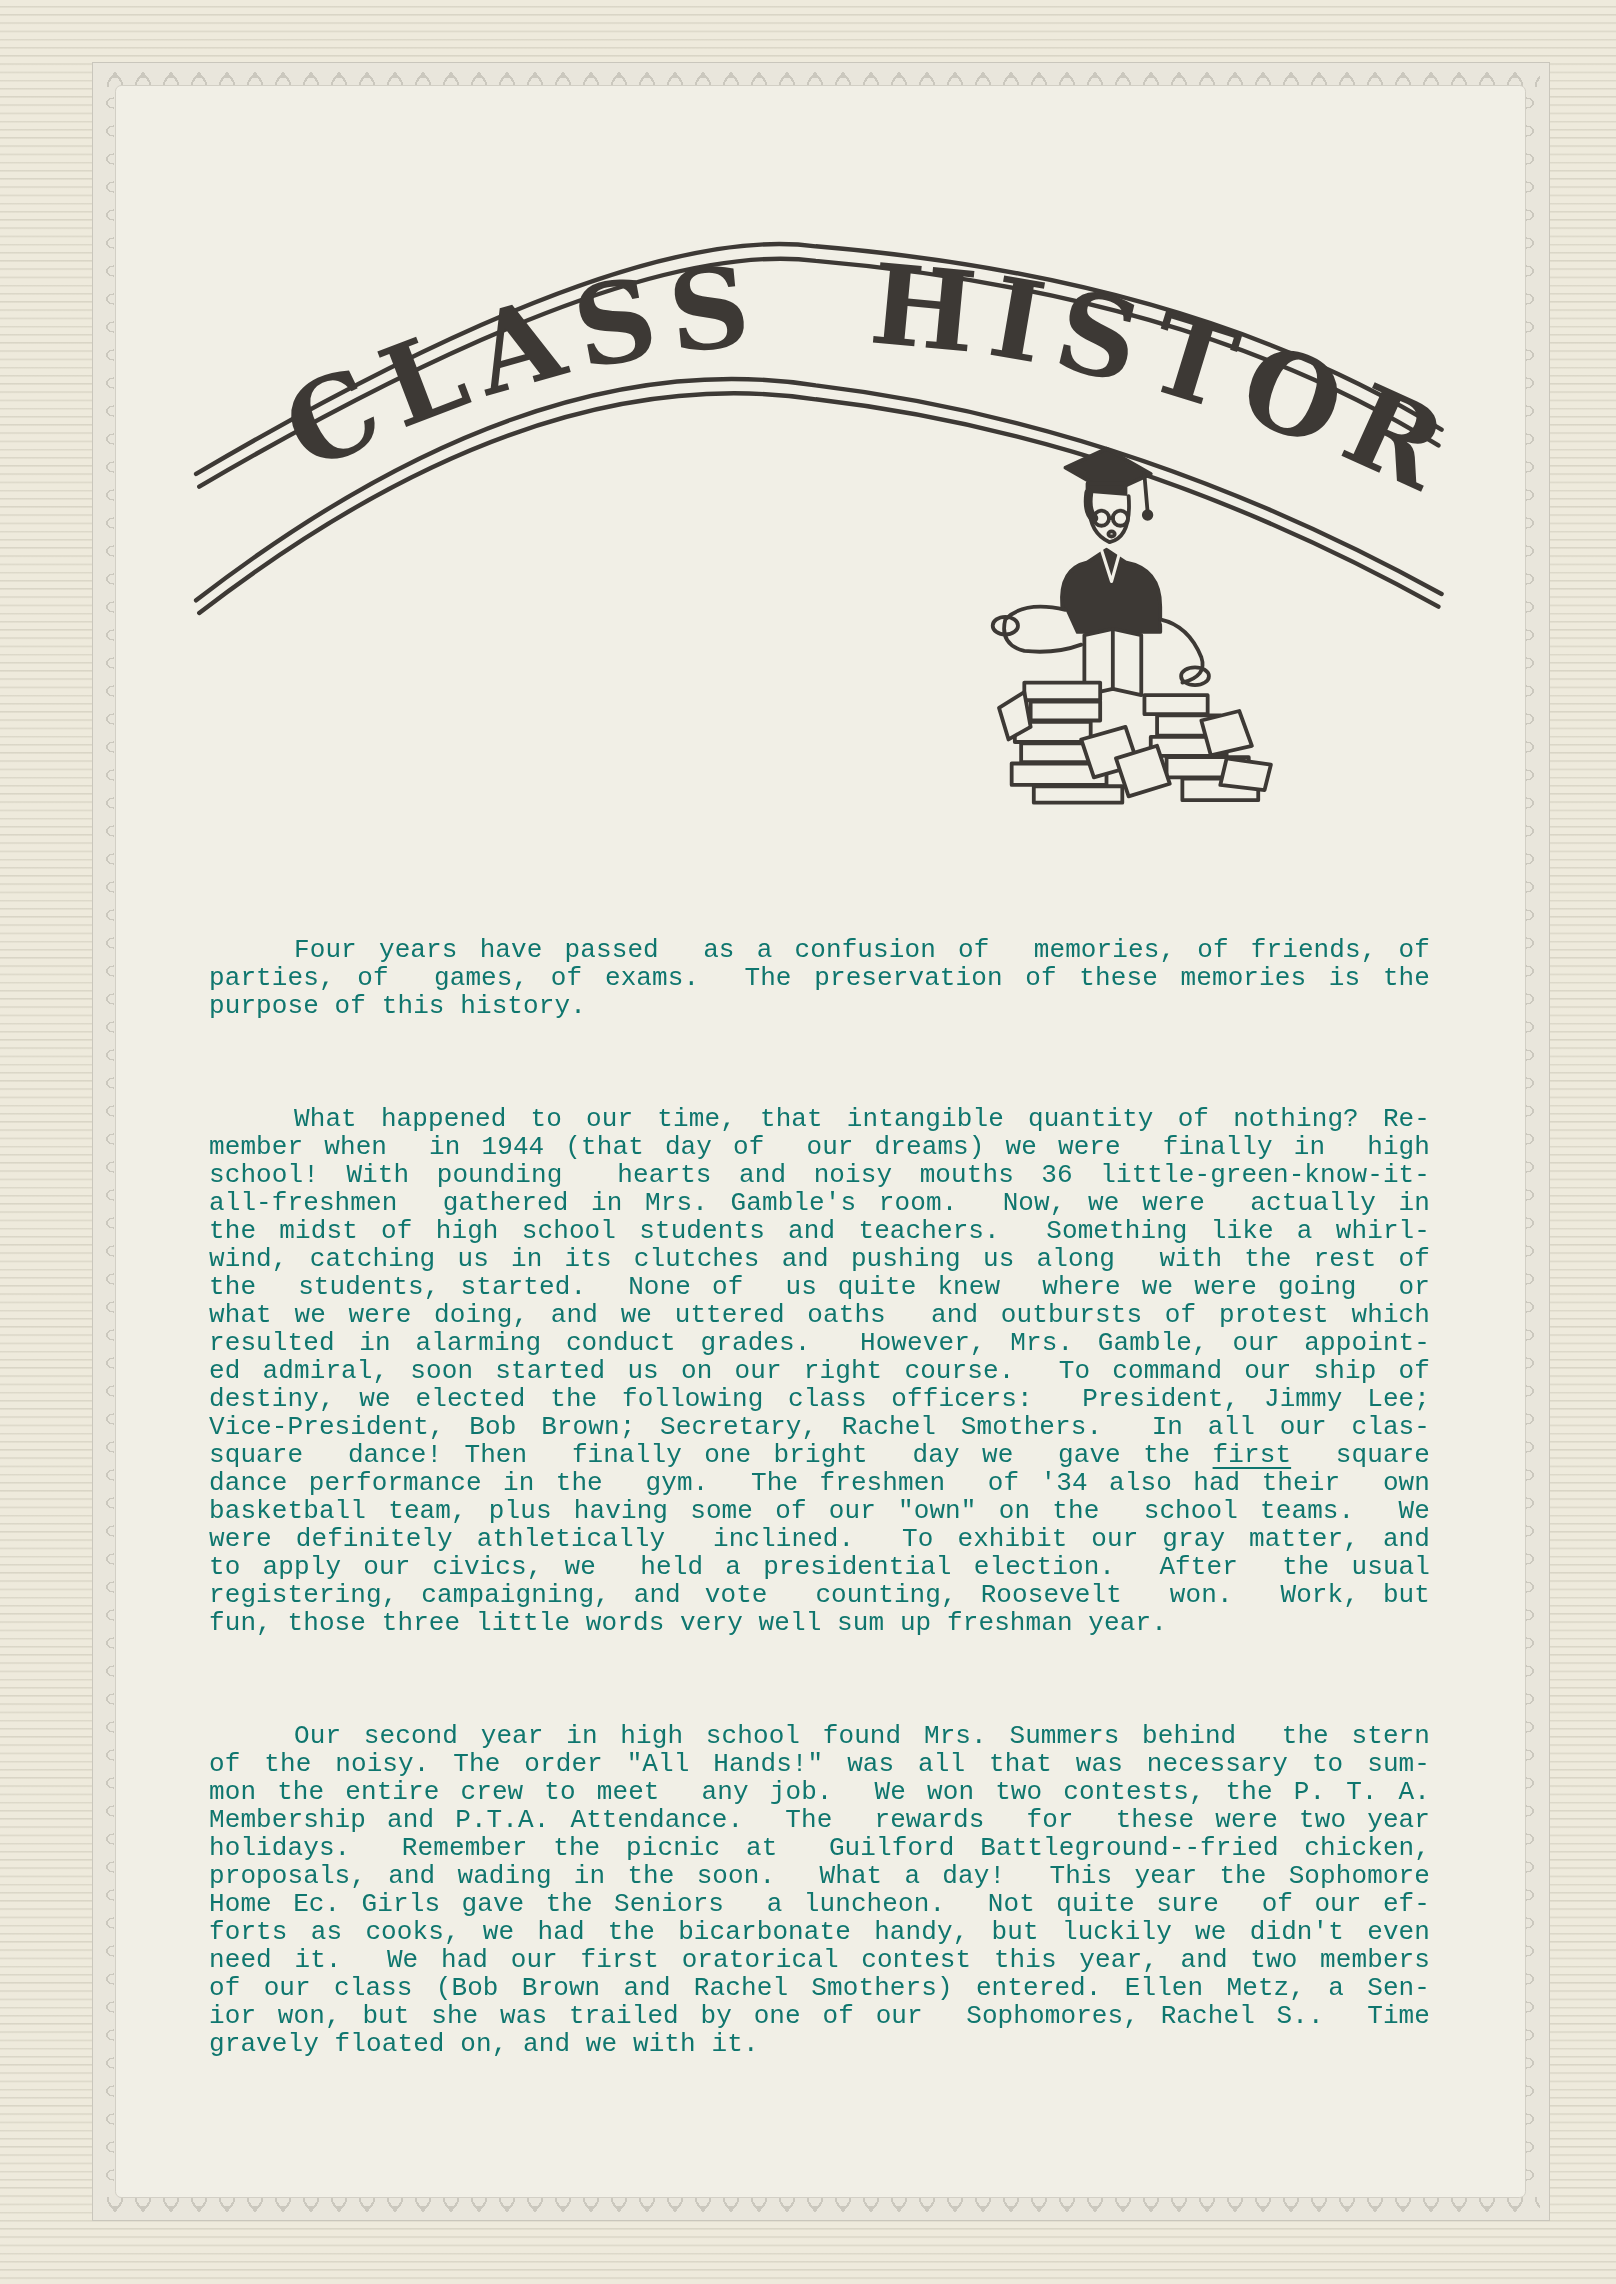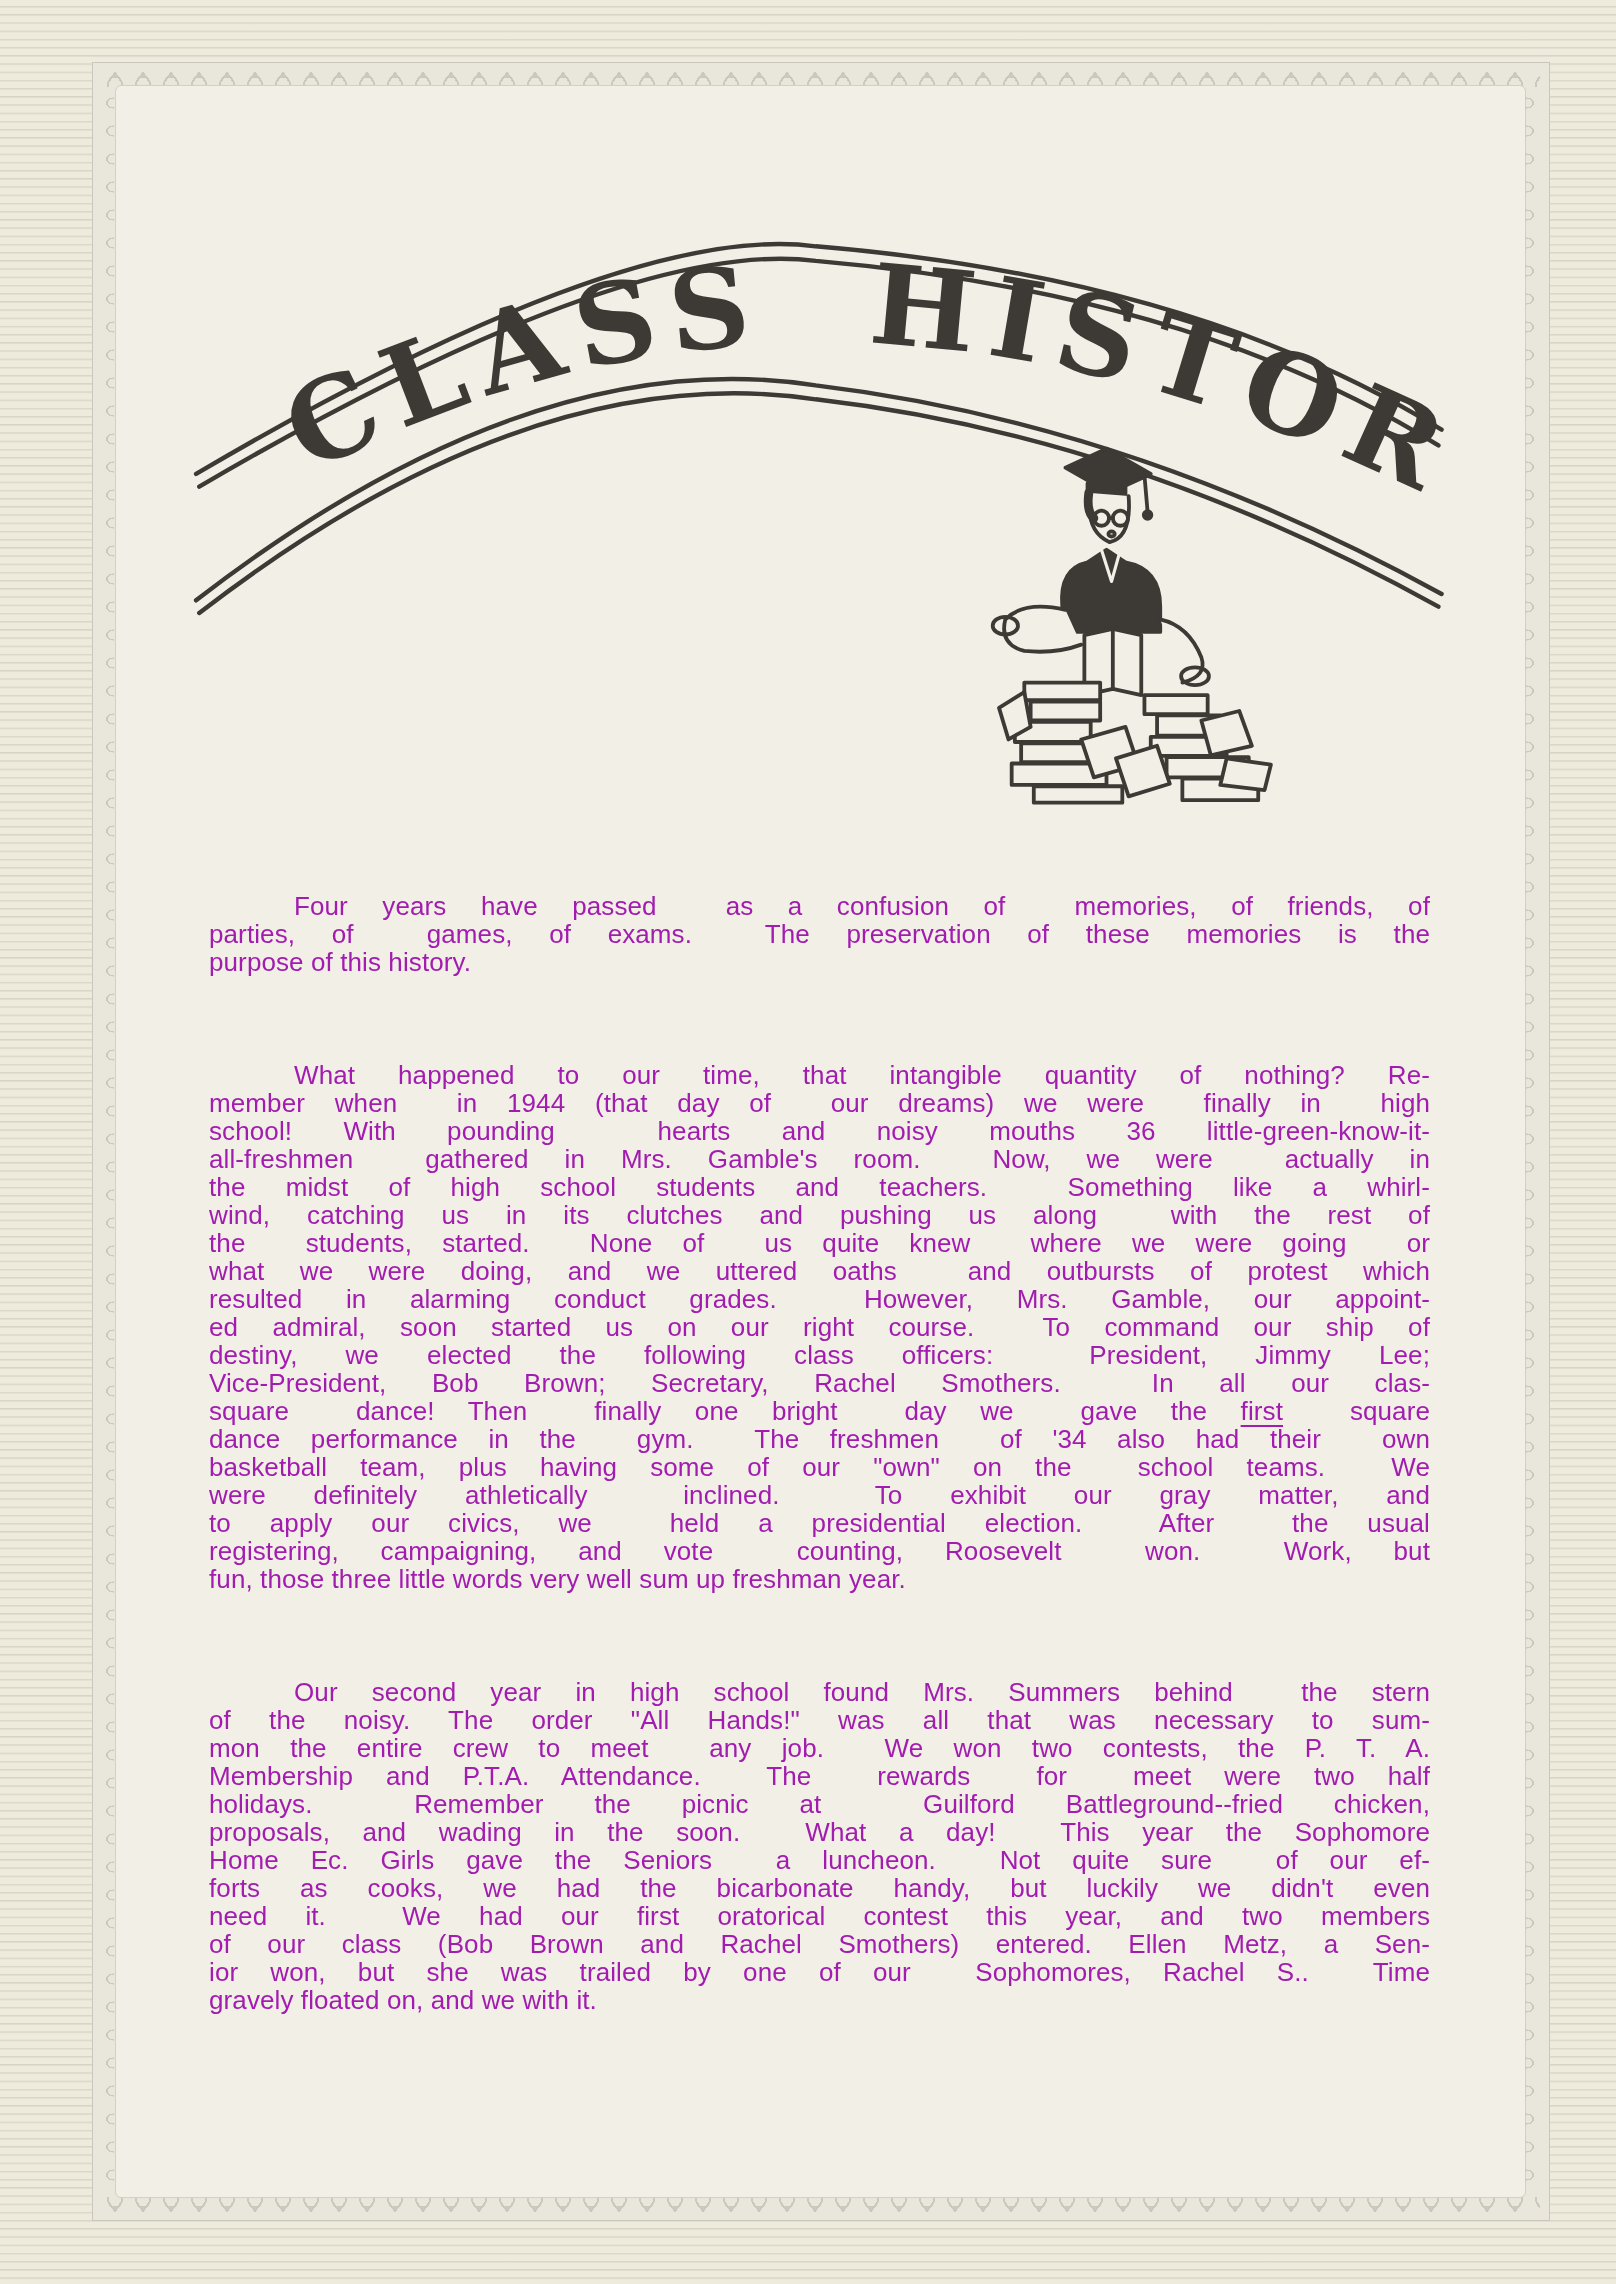--- a/index.html
+++ b/index.html
@@ -73,24 +73,24 @@
     position: absolute;
     left: 183px;
     top: 240px;
     width: 1278px;
     height: 569px;
   }
 
   .body-text {
     position: absolute;
     left: 209px;
-    top: 892px;
+    top: 936px;
     width: 1221px;
-    color: #a21caf;
-    font-family: Liberation Sans, sans-serif;
+    color: #0f766e;
+    font-family: Liberation Mono, monospace;
     font-size: 26px;
     line-height: 28px;
     letter-spacing: 0.1px;
   }
   .para {
     margin: 0 0 85px 0;
   }
   .line {
     display: block;
     white-space: pre;
@@ -210,21 +210,21 @@
     <span class="line">were definitely athletically  inclined.  To exhibit our gray matter, and</span>
     <span class="line">to apply our civics, we  held a presidential election.  After  the usual</span>
     <span class="line">registering, campaigning, and vote  counting, Roosevelt  won.  Work, but</span>
     <span class="line last">fun, those three little words very well sum up freshman year.</span>
   </div>
 
   <div class="para">
     <span class="line first">Our second year in high school found Mrs. Summers behind  the stern</span>
     <span class="line">of the noisy. The order "All Hands!" was all that was necessary to sum-</span>
     <span class="line">mon the entire crew to meet  any job.  We won two contests, the P. T. A.</span>
-    <span class="line">Membership and P.T.A. Attendance.  The  rewards  for  meet were two half</span>
+    <span class="line">Membership and P.T.A. Attendance.  The  rewards  for  these were two year</span>
     <span class="line">holidays.  Remember the picnic at  Guilford Battleground--fried chicken,</span>
     <span class="line">proposals, and wading in the soon.  What a day!  This year the Sophomore</span>
     <span class="line">Home Ec. Girls gave the Seniors  a luncheon.  Not quite sure  of our ef-</span>
     <span class="line">forts as cooks, we had the bicarbonate handy, but luckily we didn't even</span>
     <span class="line">need it.  We had our first oratorical contest this year, and two members</span>
     <span class="line">of our class (Bob Brown and Rachel Smothers) entered. Ellen Metz, a Sen-</span>
     <span class="line">ior won, but she was trailed by one of our  Sophomores, Rachel S..  Time</span>
     <span class="line last">gravely floated on, and we with it.</span>
   </div>
 </div>

